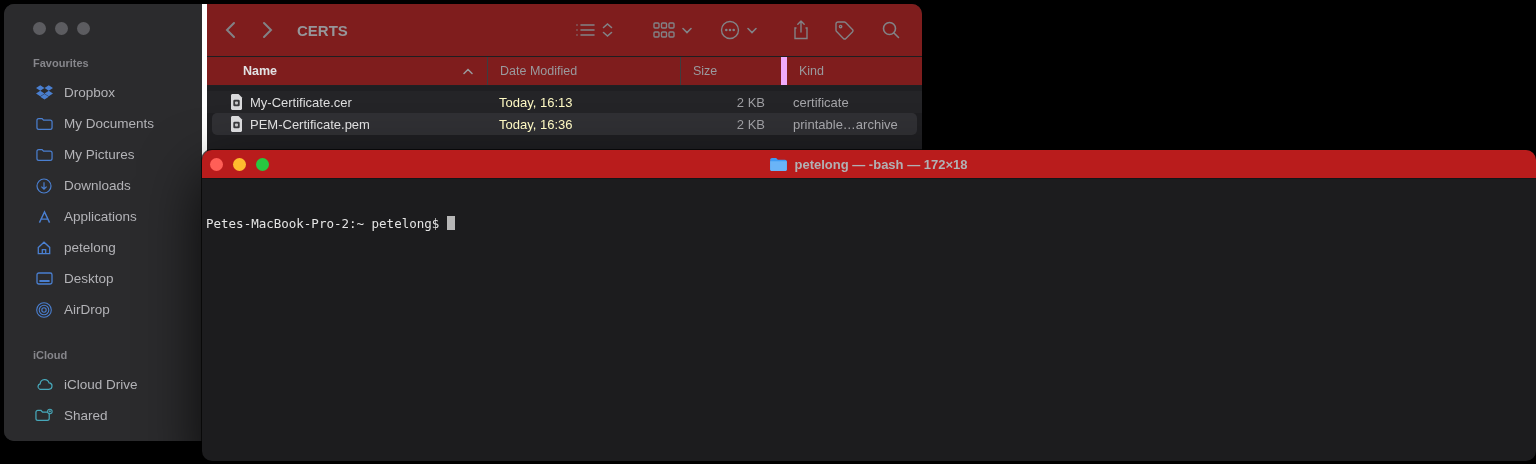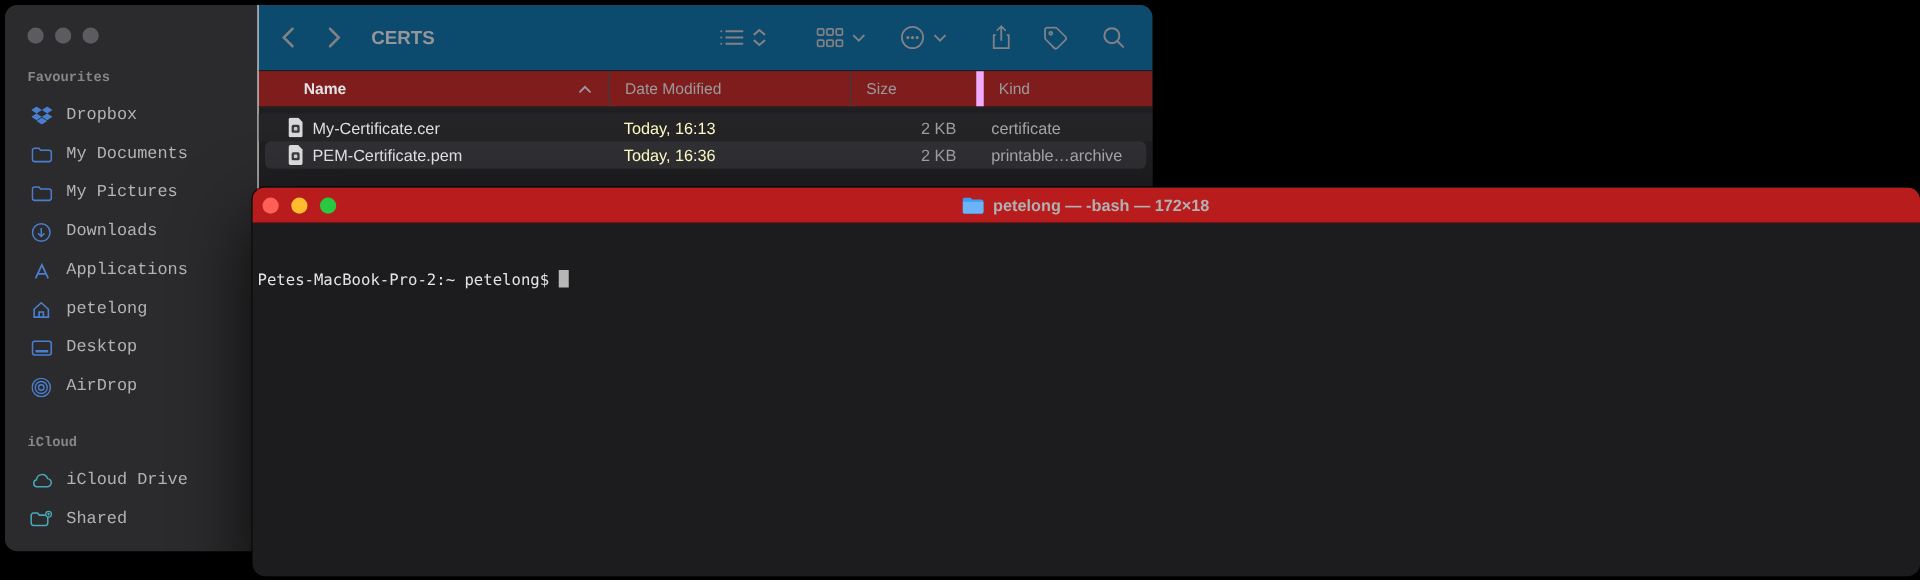--- a/index.html
+++ b/index.html
@@ -4,35 +4,35 @@
 <style>
   * { margin:0; padding:0; box-sizing:border-box; }
   html,body { width:1536px; height:464px; background:#000; overflow:hidden;
               font-family:"Liberation Sans", sans-serif; }
   .stage { position:relative; width:1536px; height:464px; background:#000; }
 
   
   .finder { position:absolute; left:4px; top:4px; width:918px; height:437px;
             border-radius:10px; overflow:hidden; display:flex;
             background:#29292b; box-shadow:0 12px 40px rgba(0,0,0,.7); }
-  .sidebar { width:203px; background:#2b2b2d; border-right:1px solid #ffffff;
-             padding-left:18px; flex-shrink:0;font-family:Liberation Mono, monospace; }
+  .sidebar { width:203px; background:#2b2b2d; border-right:5px solid #ffffff;
+             padding-left:29px; flex-shrink:0; }
   .dots { display:flex; gap:9px; margin-top:18px; }
   .dot { width:13px; height:13px; border-radius:50%; background:#5c5c60; }
   .side-header { margin-top:22px; font-size:11px; font-weight:700; color:#86868b; height:14px; }
   .side-header.icloud { margin-top:24px; }
   .side-list { margin-top:6px; }
   .side-item { height:31px; display:flex; align-items:center; gap:9px; cursor:default; }
   .sicon { width:22px; display:flex; justify-content:center; align-items:center; }
   .sicon.blue { color:#4a7fd0; }
   .sicon.teal { color:#47a8ba; }
   .slabel { font-size:13.5px; color:#b3b3b7; }
 
   .fmain { flex:1; display:flex; flex-direction:column; min-width:0; }
-  .toolbar { height:53px; background:#0c4a6e; border-bottom:1px solid #1e1e20;
+  .toolbar { height:53px; background:#7f1d1d; border-bottom:1px solid #1e1e20;
              display:flex; align-items:center; padding:0 22px 0 18px; color:#828286; }
   .nav { display:flex; gap:26px; align-items:center; }
   .ftitle { margin-left:24px; font-size:15px; font-weight:700; color:#96969a; }
   .tools { margin-left:auto; display:flex; align-items:center; }
   .tgroup { display:flex; align-items:center; gap:7px; }
   .gap40 { width:40px; } .gap28 { width:28px; } .gap36 { width:36px; } .gap26 { width:26px; }
 
   .list-header { height:29px; background:#7f1d1d; border-bottom:1px solid #202023;
                  display:flex; align-items:stretch; font-size:12.5px; }
   .hc { display:flex; align-items:center; }

